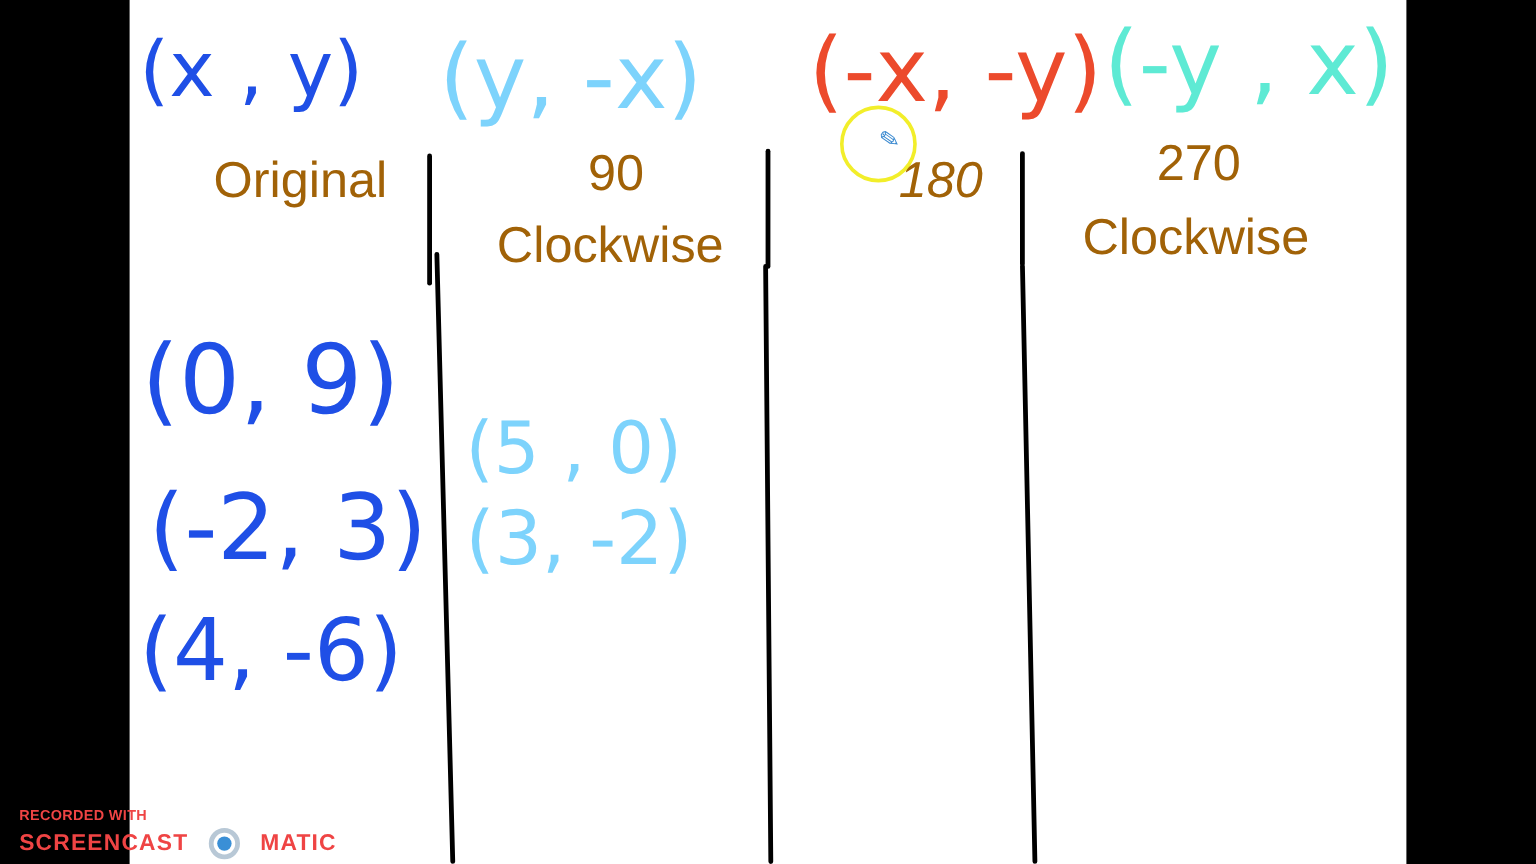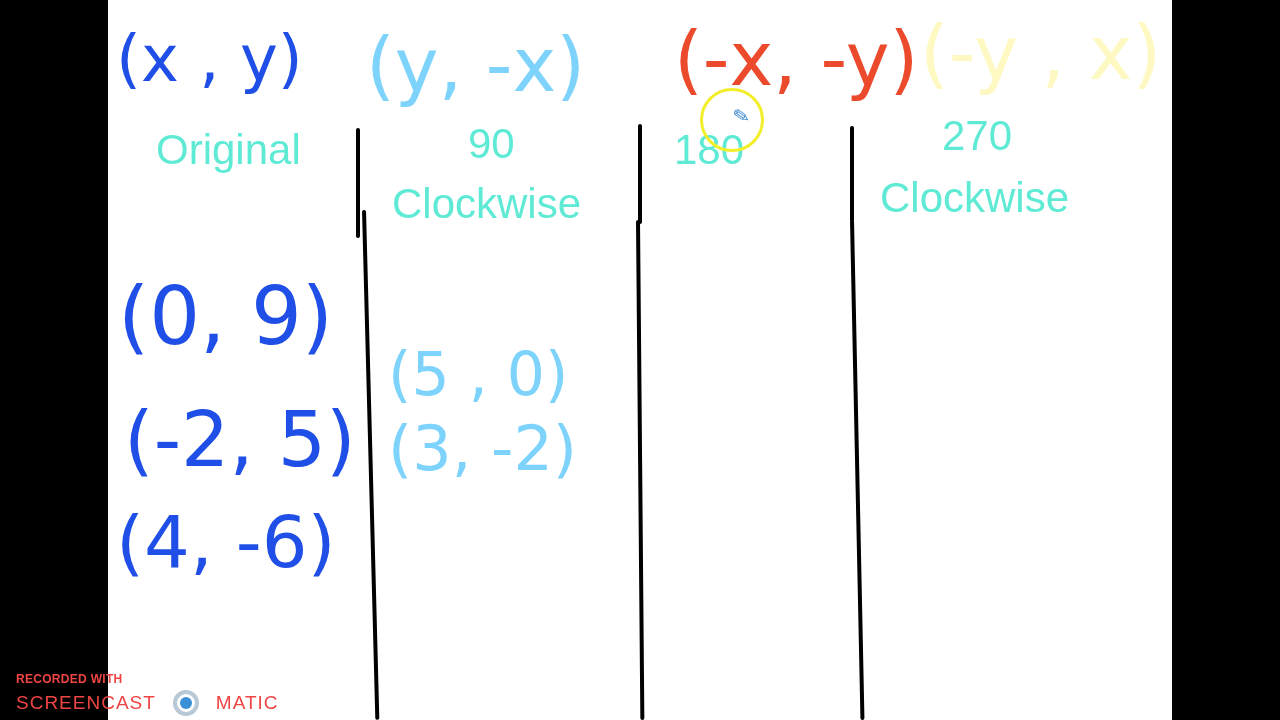--- a/index.html
+++ b/index.html
@@ -1,58 +1,58 @@
 <!DOCTYPE html>
 <html><head>
   <meta charset="utf-8">
   <style>
     html, body { margin: 0; padding: 0; }
     body { width: 1280px; height: 720px; background: #000; position: relative; overflow: hidden; font-family: "Liberation Sans", sans-serif; }
     .board { position: absolute; left: 108px; top: 0; width: 1064px; height: 720px; background: #fff; }
     .hw { position: absolute; font-family: "DejaVu Sans", sans-serif; white-space: nowrap; }
-    .hdr { position: absolute; color: #5eead4; font-size: 42px; white-space: nowrap; }
+    .hdr { position: absolute; color: #a16207; font-size: 42px; white-space: nowrap; margin-left: 22px; }
     .blue { color: #1f4fe6; }
     .green { color: #7dd3fc; }
     .red { color: #ec4a2c; }
-    .black { color: #fef9c3; }
+    .black { color: #5eead4; }
     .divider { position: absolute; width: 4px; background: #000; border-radius: 2px; }
     .watermark { position: absolute; left: 16px; top: 672px; color: #ef4444; }
     .wm-small { font-size: 12px; font-weight: bold; letter-spacing: 0.3px; }
-    .wm-big { font-size: 19px; font-weight: normal; letter-spacing: 1px; display: flex; align-items: center; gap: 14px; margin-top: 4px; }
+    .wm-big { font-size: 19px; font-weight: bold; letter-spacing: 1px; display: flex; align-items: center; gap: 14px; margin-top: 4px; }
     .wm-logo { width: 26px; height: 26px; border-radius: 50%; border: 4px solid #b8c8d6; box-sizing: border-box; background: #fff; display: inline-flex; align-items: center; justify-content: center; margin: 0 3px; }
     .wm-logo i { width: 12px; height: 12px; border-radius: 50%; background: #3a8fd6; display: block; }
     .cursor-ring { position: absolute; left: 700px; top: 88px; width: 64px; height: 64px; border-radius: 50%; border: 3px solid #f2ee2a; box-sizing: border-box; }
     .pencil { position: absolute; left: 733px; top: 104px; font-size: 20px; color: #3b8ad0; transform: rotate(-10deg); }
   </style>
 </head>
 <body>
 
 <div class="board"></div>
 
 <div class="hw blue" style="left:116px; top:22px; font-size:64px;">(x , y)</div>
 <div class="hw green" style="left:366px; top:22px; font-size:74px;">(y, -x)</div>
 <div class="hw red" style="left:650px; top:16px; font-size:74px;margin-left:24px;">(-x, -y)</div>
 <div class="hw black" style="left:920px; top:10px; font-size:74px;">(-y , x)</div>
 
 <div class="hdr" style="left:156px; top:126px;">Original</div>
 <div class="hdr" style="left:468px; top:120px;">90</div>
 <div class="hdr" style="left:392px; top:180px;">Clockwise</div>
-<div class="hdr" style="left:674px; top:126px;">180</div>
+<div class="hdr" style="left:727px; top:126px;font-style:italic;">180</div>
 <div class="hdr" style="left:942px; top:112px;">270</div>
 <div class="hdr" style="left:880px; top:174px;">Clockwise</div>
 
 <div class="divider" style="left:356px; top:128px; height:110px;"></div>
 <div class="divider" style="left:362px; top:210px; height:510px; transform:rotate(-1.5deg); transform-origin:top;"></div>
 <div class="divider" style="left:638px; top:124px; height:100px;"></div>
 <div class="divider" style="left:636px; top:220px; height:500px; transform:rotate(-0.5deg); transform-origin:top;"></div>
 <div class="divider" style="left:850px; top:126px; height:96px;"></div>
 <div class="divider" style="left:850px; top:220px; height:500px; transform:rotate(-1.2deg); transform-origin:top;"></div>
 
 <div class="hw blue" style="left:118px; top:270px; font-size:80px;">(0, 9)</div>
-<div class="hw blue" style="left:124px; top:395px; font-size:76px;">(-2, 5)</div>
+<div class="hw blue" style="left:124px; top:395px; font-size:76px;">(-2, 3)</div>
 <div class="hw blue" style="left:116px; top:500px; font-size:72px;">(4, -6)</div>
 
 <div class="hw green" style="left:388px; top:295px; font-size:60px;margin-top:44px;">(5 , 0)</div>
 <div class="hw green" style="left:388px; top:412px; font-size:62px;">(3, -2)</div>
 
 <div class="cursor-ring"></div>
 <div class="pencil">✎</div>
 
 <div class="watermark">
   <div class="wm-small">RECORDED WITH</div>

